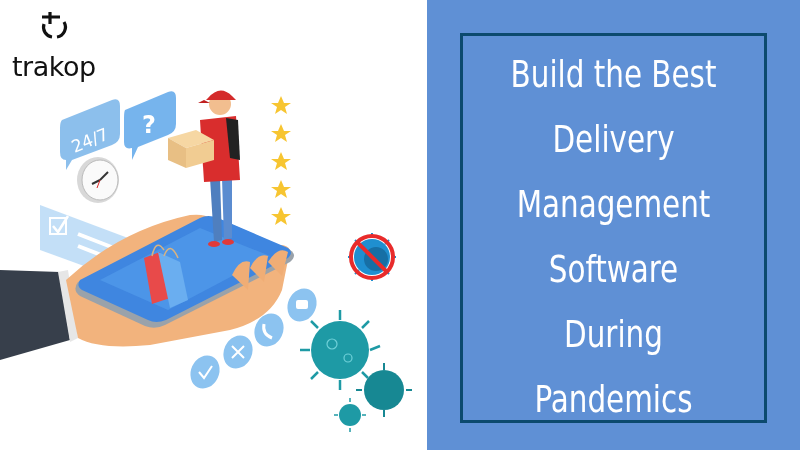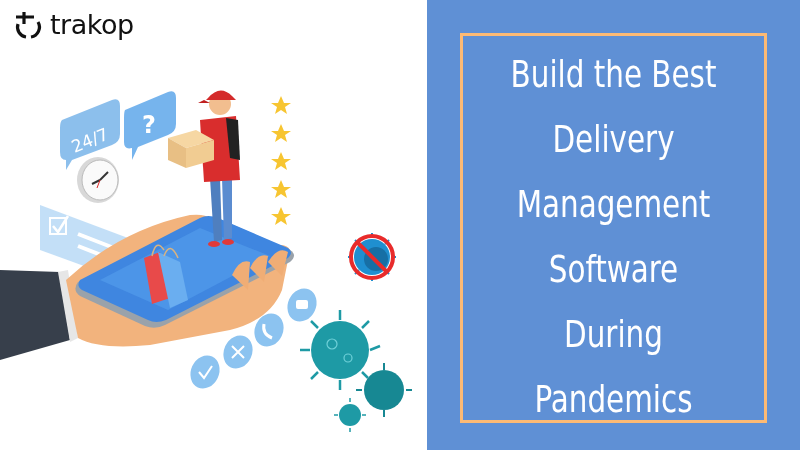--- a/index.html
+++ b/index.html
@@ -1,21 +1,21 @@
 <!DOCTYPE html>
 <html><head>
 <meta charset="utf-8">
 <style>
   html,body{margin:0;padding:0;}
   body{width:800px;height:450px;position:relative;overflow:hidden;background:#ffffff;font-family:"DejaVu Sans","Liberation Sans",sans-serif;}
   .left{position:absolute;left:0;top:0;width:427px;height:450px;background:#fff;}
-  .logo{position:absolute;left:12px;top:10px;display:flex;align-items:center;gap:6px;}
+  .logo{position:absolute;left:12px;top:10px;display:flex;align-items:center;gap:12px;flex-direction:column;}
   .logo-text{font-family:"DejaVu Sans",sans-serif;font-size:27px;color:#111;letter-spacing:-0.5px;line-height:30px;}
   .panel{position:absolute;left:427px;top:0;width:373px;height:450px;background:#5f90d5;}
-  .frame{position:absolute;left:33px;top:33px;width:301px;height:384px;border:3px solid #fdba74;}
+  .frame{position:absolute;left:33px;top:33px;width:301px;height:384px;border:3px solid #0c4a6e;}
   .title{position:absolute;left:0;top:6px;width:301px;text-align:center;color:#fff;font-family:"DejaVu Sans Condensed","DejaVu Sans",sans-serif;font-stretch:condensed;font-size:38px;line-height:65px;}
   .title div{white-space:nowrap;transform:scaleX(0.86);}
   .illus{position:absolute;left:0;top:60px;width:427px;height:390px;}
 </style>
 </head>
 <body>
 
 <div class="left">
   <div class="logo">
     <svg width="32" height="30" viewBox="0 0 32 30">

